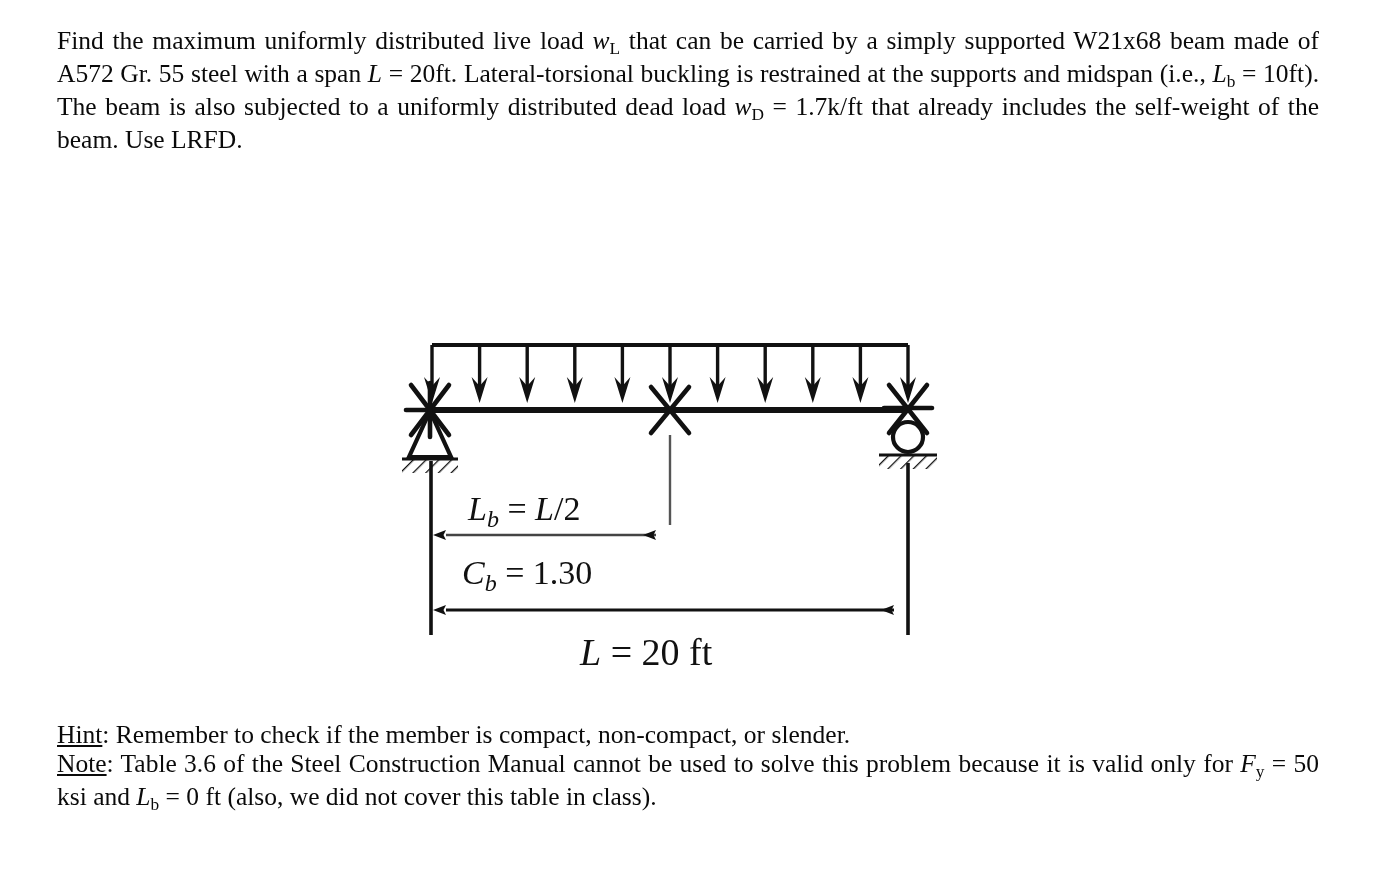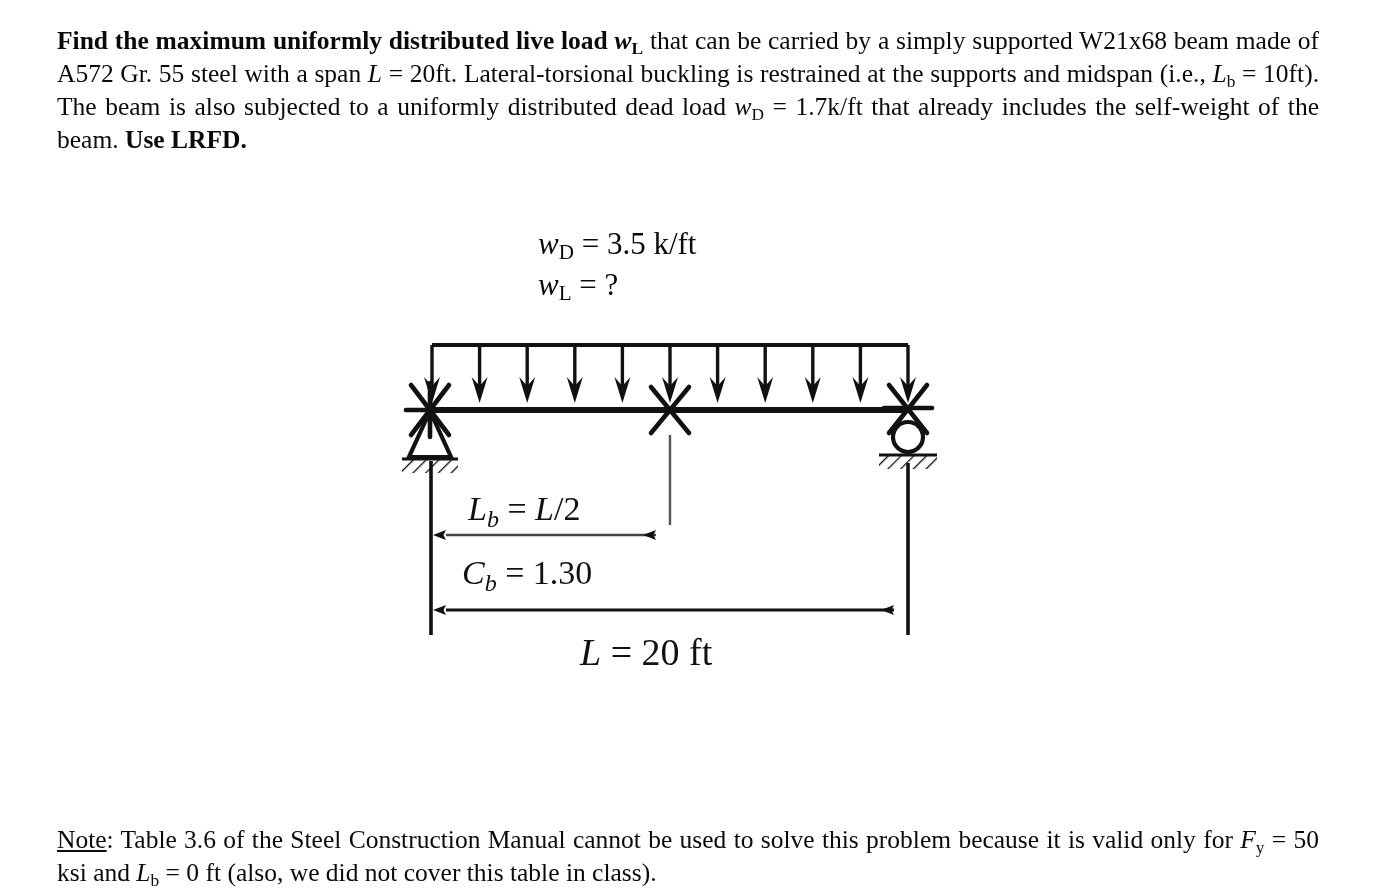--- a/index.html
+++ b/index.html
@@ -25,21 +25,21 @@
   .statement {
     position: absolute;
     left: 57px;
     top: 24px;
     width: 1262px;
     font-size: 25.5px;
     line-height: 33px;
     text-align: justify;
     text-justify: inter-word;
   }
-  .statement .b { font-weight: bold; margin-top: 17px; }
+  .statement .b { font-weight: normal; margin-top: 17px; }
   .var { font-style: italic; }
   sub {
     font-size: 0.68em;
     line-height: 0;
     vertical-align: baseline;
     position: relative;
     bottom: -0.26em;
     font-style: normal;
   }
   .nowrap { white-space: nowrap; }
@@ -67,21 +67,21 @@
   
   .note-block {
     position: absolute;
     left: 57px;
     width: 1262px;
     font-size: 25.5px;
     line-height: 33px;
     text-align: justify;
   }
   .note-hint { top: 718px; }
-  .note-table { top: 823px; }
+  .note-table { top: 747px; }
   .u { text-decoration: underline; }
 </style>
 </head>
 <body>
 
 <div class="page">
 
   <div class="statement">
     <span class="b">Find the maximum uniformly distributed live load</span><span class="b">&nbsp;</span><span class="b nowrap"><span class="var">w</span><sub>L</sub></span>
     <span>that can be carried by a simply supported W21x68 beam made of A572 Gr. 55 steel with a span</span>
@@ -91,24 +91,20 @@
     <span class="nowrap"><span class="var">L</span><sub>b</sub></span>
     <span>= 10ft). The beam is also subjected to a uniformly distributed dead load</span>
     <span class="nowrap"><span class="var">w</span><sub>D</sub></span>
     <span>= 1.7k/ft</span>
     <span>that already includes the self-weight of the beam.</span>
     <span class="b">Use LRFD.</span>
   </div>
 
   <div class="diagram">
 
-    <div class="load-label">
-      <div><span class="var">w</span><sub>D</sub> <span>= 3.5 k/ft</span></div>
-      <div><span class="var">w</span><sub>L</sub> <span>= ?</span></div>
-    </div>
 
     <svg width="570" height="470" viewBox="0 0 570 470">
       <defs>
         <marker id="ahL" markerWidth="14" markerHeight="10" refX="13" refY="5" orient="auto" markerUnits="userSpaceOnUse">
           <path d="M13,0 L0,5 L13,10 L10.5,5 Z" fill="#111111"></path>
         </marker>
         <marker id="ahR" markerWidth="14" markerHeight="10" refX="13" refY="5" orient="auto" markerUnits="userSpaceOnUse">
           <path d="M13,0 L0,5 L13,10 L10.5,5 Z" fill="#111111"></path>
         </marker>
         <pattern id="hatch" width="9" height="9" patternUnits="userSpaceOnUse" patternTransform="rotate(45)">
@@ -194,20 +190,24 @@
       <g>
         <line x1="508" y1="258" x2="508" y2="430" stroke="#111111" stroke-width="3.6"></line>
         <line x1="46" y1="405" x2="494" y2="405" stroke="#111111" stroke-width="3" marker-start="url(#ahL)" marker-end="url(#ahR)"></line>
         <text x="180" y="460" font-family="'Liberation Serif', serif" font-size="38" fill="#111111">
           <tspan font-style="italic">L</tspan><tspan> = 20 ft</tspan>
         </text>
       </g>
     </svg>
   </div>
 
+  <div class="note-block note-hint">
+    <span class="u">Hint</span><span>:</span>
+    <span>Remember to check if the member is compact, non-compact, or slender.</span>
+  </div>
 
   <div class="note-block note-table">
     <span class="u">Note</span><span>:</span>
     <span>Table 3.6 of the Steel Construction Manual cannot be used to solve this problem because it is valid only for</span>
     <span class="nowrap"><span class="var">F</span><sub>y</sub></span>
     <span>= 50 ksi and</span>
     <span class="nowrap"><span class="var">L</span><sub>b</sub></span>
     <span>= 0 ft (also, we did not cover this table in class).</span>
   </div>
 

